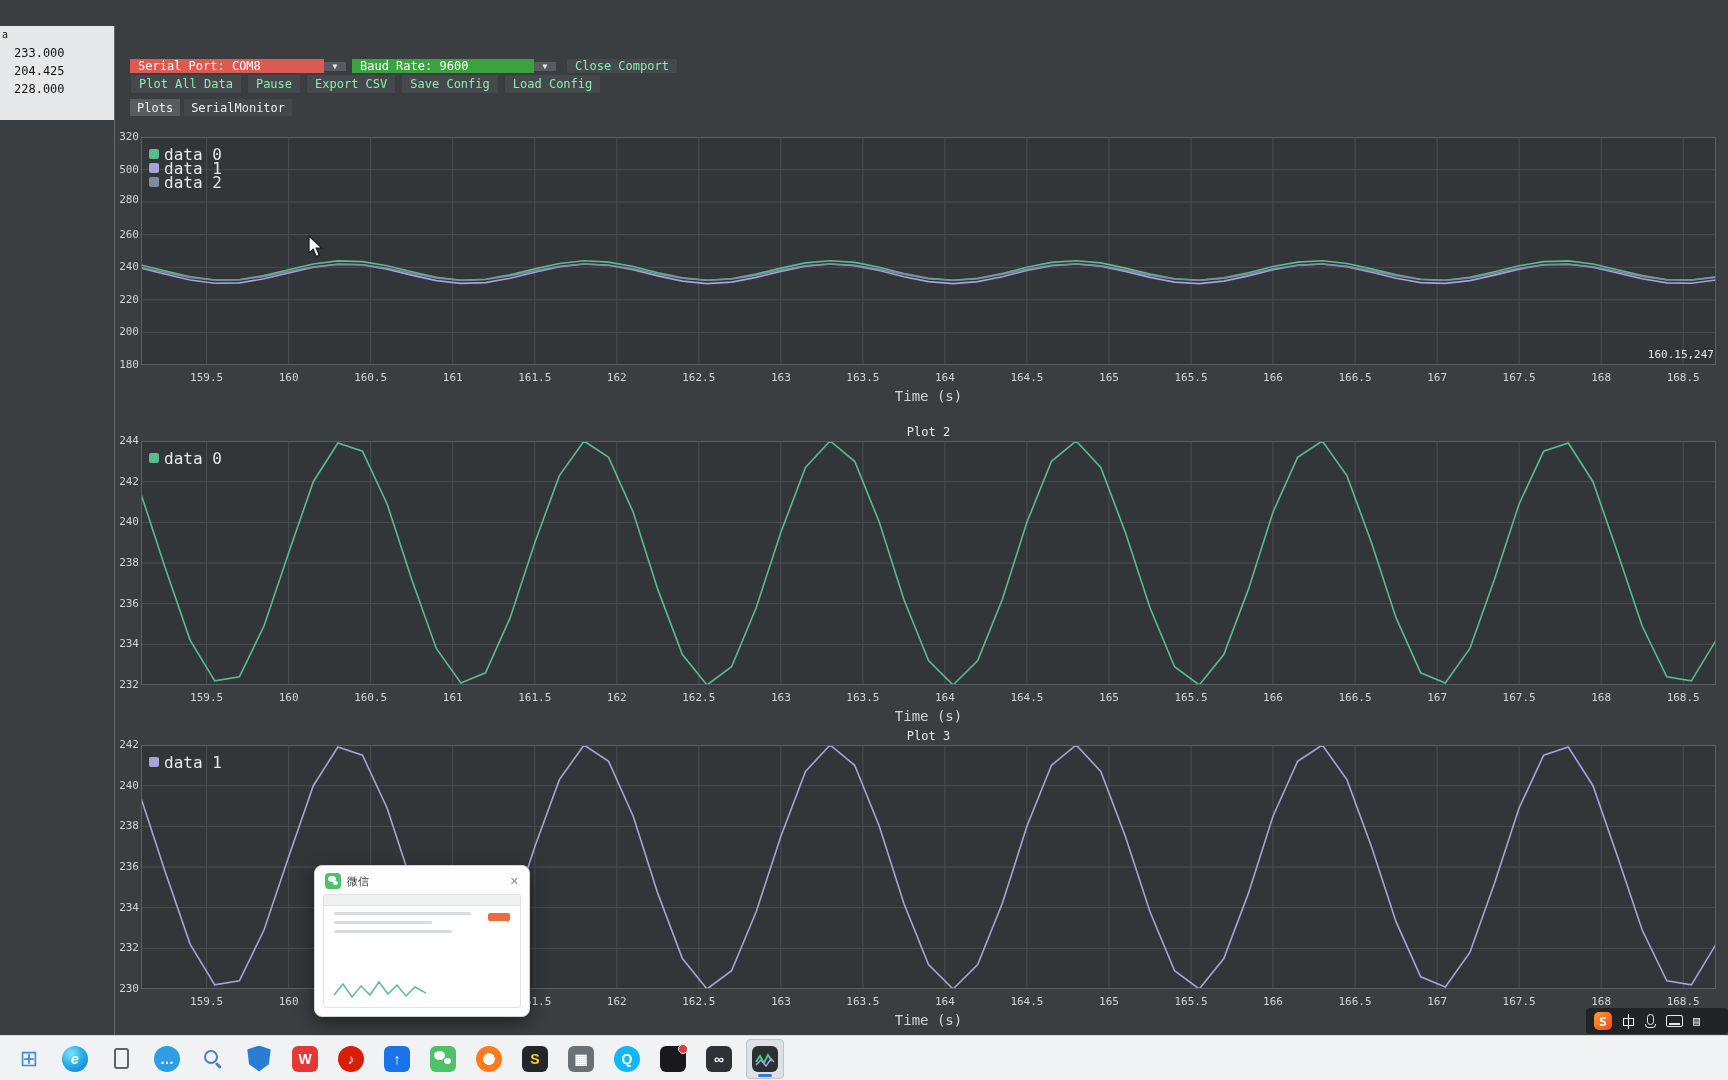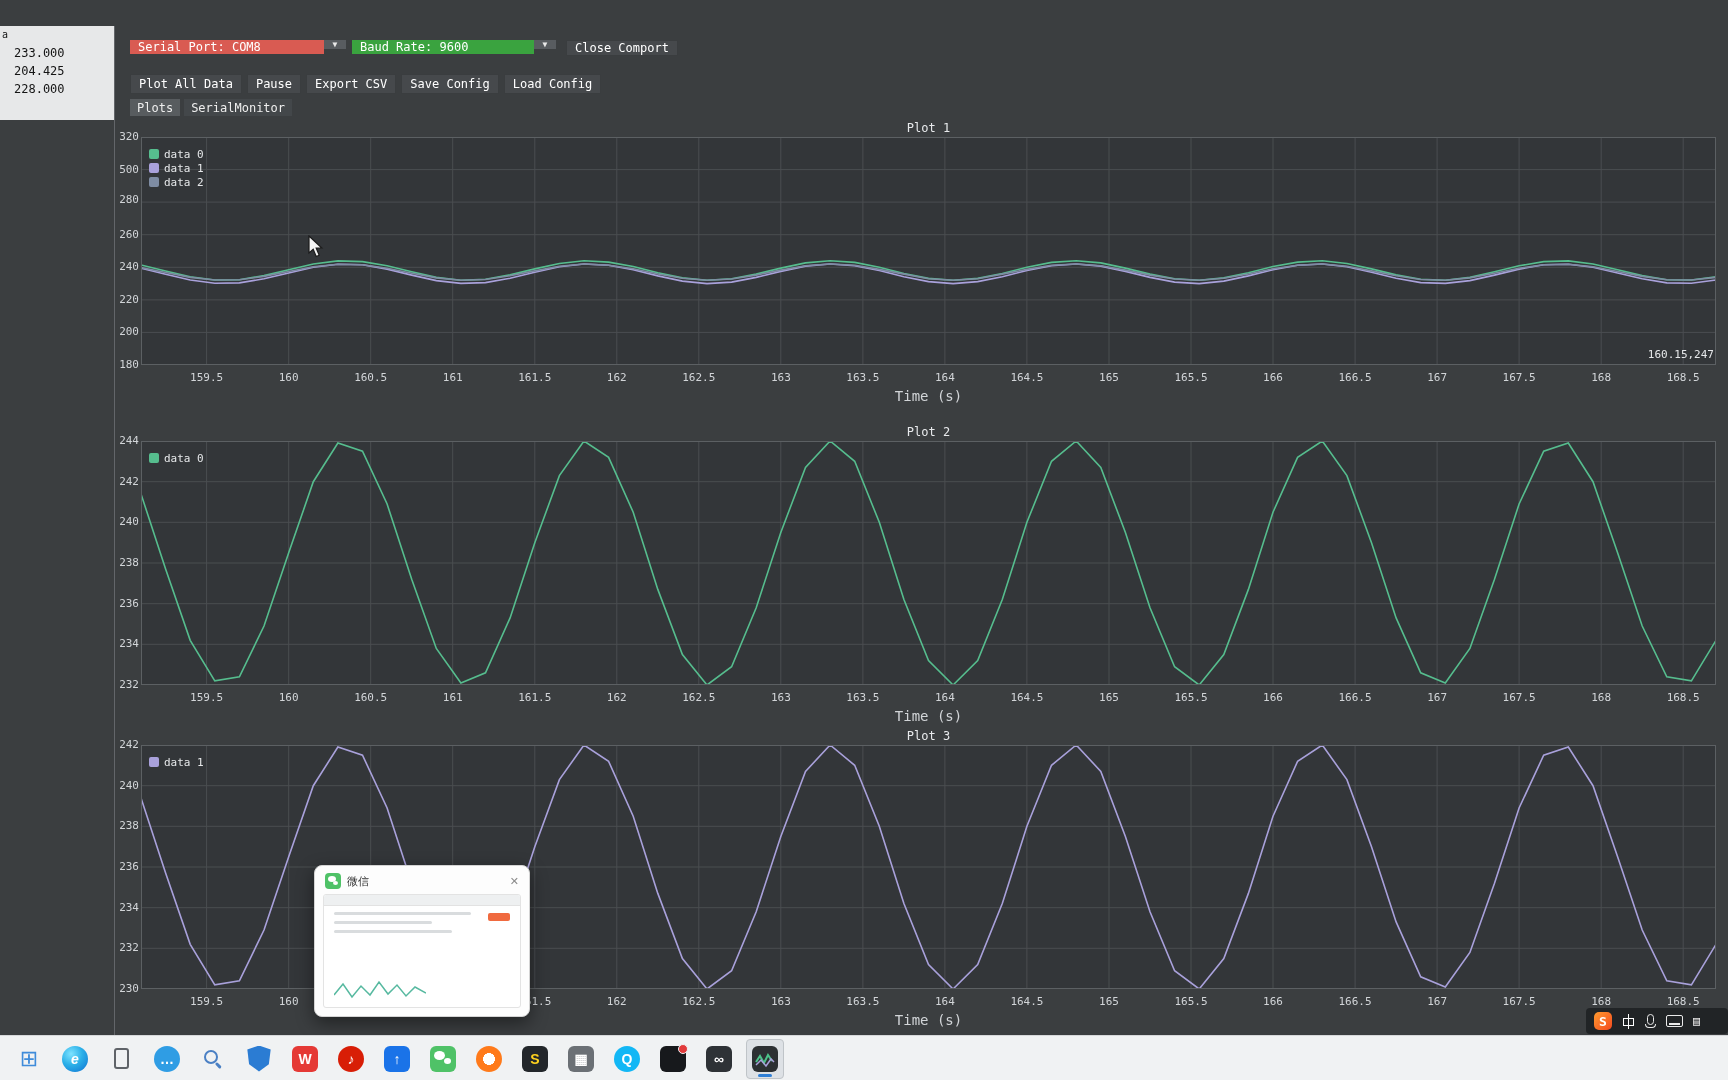--- a/index.html
+++ b/index.html
@@ -14,42 +14,42 @@
   .titlebar .min{position:absolute;right:14px;top:2px;color:#555;font-size:13px;cursor:default;}
 
   
   .sidebar{position:absolute;left:0;top:26px;width:114px;height:1009px;background:#3b3e40;
            border-right:1px solid #63666a;}
   .sidebar-light{position:absolute;left:0;top:0;width:100%;height:94px;background:#e7e8e9;color:#141414;}
   .sidebar-light .hdr{font-size:10px;padding:3px 0 4px 2px;}
   .sidebar-light .val{font-size:12px;padding-left:14px;line-height:18px;}
 
   
-  .row1{position:absolute;left:130px;top:40px;height:36px;display:flex;align-items:flex-start;}
+  .row1{position:absolute;left:130px;top:48px;height:36px;display:flex;align-items:center;}
   .combo{display:flex;align-items:center;color:#fff;font-size:12px;padding:0 8px;cursor:pointer;}
   .combo-arrow{width:22px;background:#585c60;color:#e9e9e9;font-size:8px;display:flex;
                align-items:center;justify-content:center;cursor:pointer;}
   .gap6{width:6px;} .gap10{width:10px;}
-  .btn{background:#46494c;color:#ffffff;font-size:12px;border:1px solid #3a3d3f;
+  .btn{background:#46494c;color:#86efac;font-size:12px;border:1px solid #3a3d3f;
        display:flex;align-items:center;padding:0 8px;cursor:pointer;white-space:nowrap;}
   .row2{position:absolute;left:130px;top:74px;height:20px;display:flex;gap:5px;}
   .row3{position:absolute;left:130px;top:99px;height:17px;display:flex;gap:4px;font-size:12px;}
   .tab{display:flex;align-items:center;padding:0 7px;color:#eee;cursor:pointer;}
   .tab.active{background:#585c5f;}
   .tab.inactive{background:#43474a;}
 
   
   .plot-section{position:absolute;left:114px;width:1614px;}
   .plot-title{position:absolute;left:27px;right:12px;top:0;height:15px;text-align:center;
               font-size:12px;color:#e8eaec;}
   .plot-rect{position:absolute;left:27px;right:12px;background:#333639;}
   .ytick{position:absolute;left:0;width:25px;text-align:right;font-size:11px;color:#d2d5d8;}
   .xtick{position:absolute;width:52px;text-align:center;font-size:11px;color:#d2d5d8;}
   .plot-xlabel{position:absolute;left:27px;right:12px;text-align:center;font-size:14px;color:#d2d5d8;}
-  .legend{position:absolute;left:35px;font-size:11px;color:#e6e8ea;text-align:center;}
+  .legend{position:absolute;left:35px;font-size:16px;color:#e6e8ea;text-align:center;}
   .legend-row{display:flex;align-items:center;height:14px;gap:5px;cursor:pointer;}
   .swatch{width:10px;height:10px;border-radius:2px;display:inline-block;}
   .readout{position:absolute;right:14px;font-size:11px;color:#e6e8ea;white-space:nowrap;}
 
   
   .preview{position:absolute;left:314px;top:865px;width:214px;height:150px;background:#fdfdfd;
            border:1px solid #d4d4d4;border-radius:8px;box-shadow:0 6px 18px rgba(0,0,0,.45);
            z-index:40;font-family:"Liberation Sans",sans-serif;}
   .pv-head{display:flex;align-items:center;gap:6px;padding:7px 8px 5px 10px;font-size:11px;color:#333;}
   .pv-appicon{width:16px;height:16px;border-radius:4px;background:#4fc267;position:relative;}
@@ -155,21 +155,20 @@
     <div class="btn">Save Config</div>
     <div class="btn">Load Config</div>
   </div>
 
   <div class="row3">
     <div class="tab active">Plots</div>
     <div class="tab inactive">SerialMonitor</div>
   </div>
 
   <div class="plot-section" style="top:121px;height:300px;">
-    <div class="plot-title">Plot 1</div>
     <div class="plot-rect" style="top:16px;height:228px;"><svg width="1575" height="228">
           <line x1="65.6" y1="0" x2="65.6" y2="228" stroke="#4a4e51" stroke-width="1"></line>
           <line x1="147.7" y1="0" x2="147.7" y2="228" stroke="#4a4e51" stroke-width="1"></line>
           <line x1="229.7" y1="0" x2="229.7" y2="228" stroke="#4a4e51" stroke-width="1"></line>
           <line x1="311.7" y1="0" x2="311.7" y2="228" stroke="#4a4e51" stroke-width="1"></line>
           <line x1="393.8" y1="0" x2="393.8" y2="228" stroke="#4a4e51" stroke-width="1"></line>
           <line x1="475.8" y1="0" x2="475.8" y2="228" stroke="#4a4e51" stroke-width="1"></line>
           <line x1="557.8" y1="0" x2="557.8" y2="228" stroke="#4a4e51" stroke-width="1"></line>
           <line x1="639.8" y1="0" x2="639.8" y2="228" stroke="#4a4e51" stroke-width="1"></line>
           <line x1="721.9" y1="0" x2="721.9" y2="228" stroke="#4a4e51" stroke-width="1"></line>

